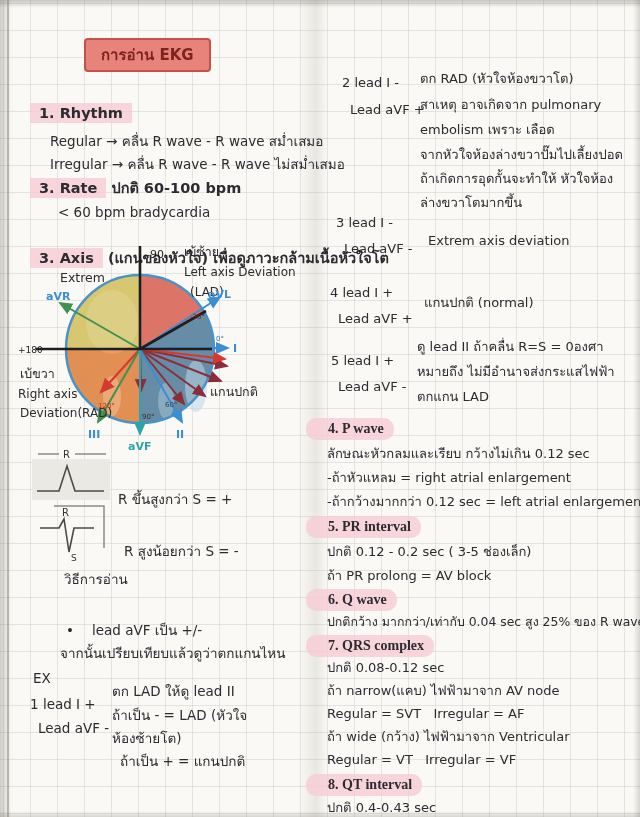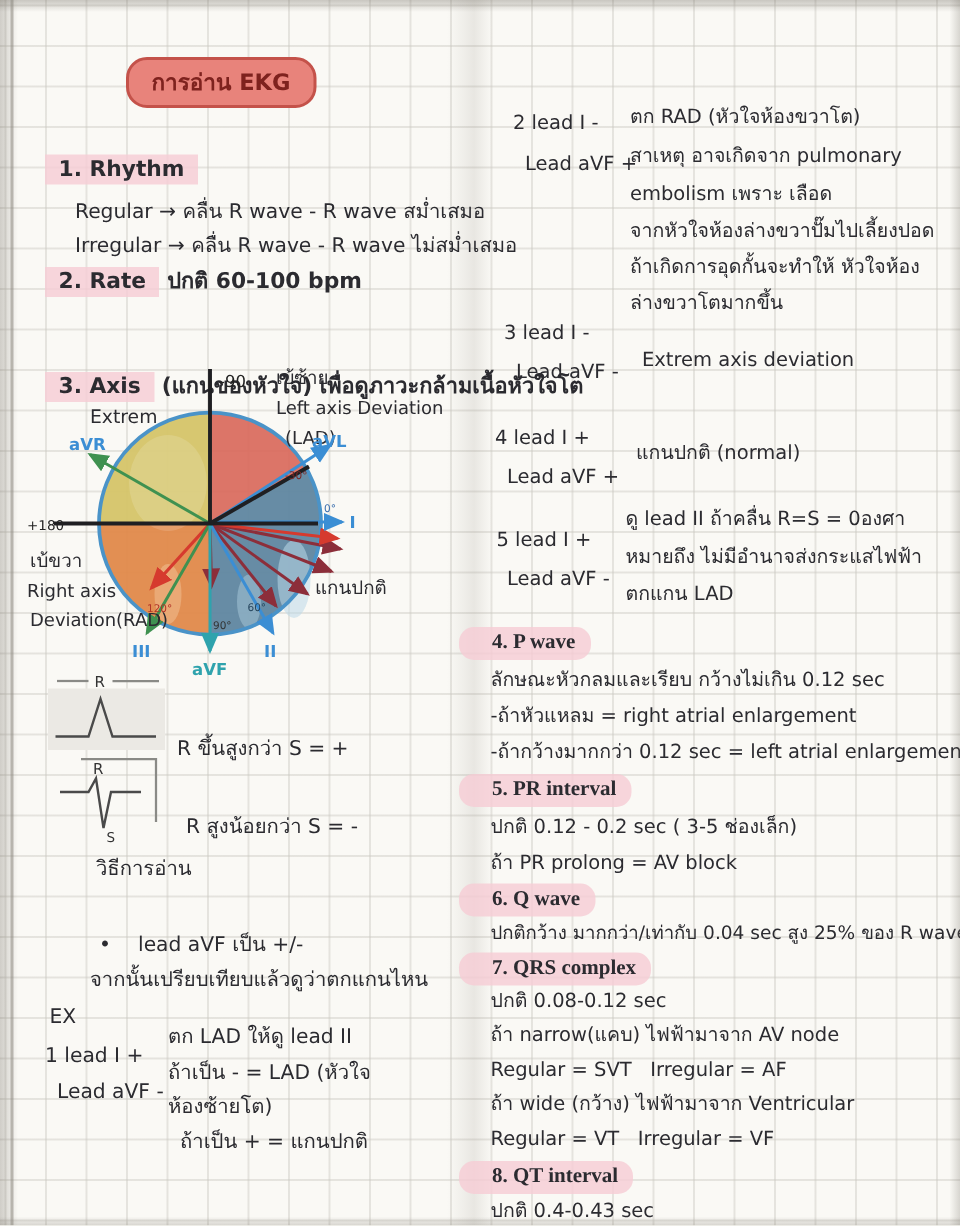--- a/index.html
+++ b/index.html
@@ -21,39 +21,40 @@
   .seam{position:absolute;left:298px;top:0;width:30px;height:817px;
     background:linear-gradient(90deg,transparent 0%,rgba(140,135,125,.10) 40%,rgba(140,135,125,.16) 60%,transparent 100%);}
   .ln{position:absolute;white-space:pre;font-size:13.5px;line-height:1.25;margin-top:27px;}
   .lh{font-size:14.5px;font-weight:600;}
   .rcol{font-size:13px;}
   .small{font-size:12.4px;}
   .hl{display:inline-block;background:rgba(246,204,213,.8);border-radius:0;padding:1px 9px;margin-left:-8px;}
   .hl2{display:inline-block;background:rgba(246,204,213,.8);border-radius:10px;padding:2px 10px 2px 22px;margin-left:-22px;font-weight:600;font-size:14px;font-family:Liberation Serif, serif;}
   .title-pill{
     position:absolute;left:84px;top:38px;
-    background:#e8837b;border:2px solid #c4524a;border-radius:14px;
+    background:#e8837b;border:2px solid #c4524a;border-radius:4px;
     padding:3px 15px;font-size:15px;font-weight:700;color:#7e221e;white-space:pre;
   }
   .blt{display:inline-block;width:26px;}
   svg text{font-family:"DejaVu Sans",sans-serif;}
 </style>
 </head>
 <body>
 
 <div class="page">
   <div class="seam"></div>
 
   <div class="title-pill">การอ่าน EKG</div>
 
   <div class="ln lh" style="left:38px;top:76px"><span class="hl">1. Rhythm</span></div>
   <div class="ln" style="left:50px;top:106px">Regular → คลื่น R wave - R wave สม่ำเสมอ</div>
   <div class="ln" style="left:50px;top:129px">Irregular → คลื่น R wave - R wave ไม่สม่ำเสมอ</div>
 
-  <div class="ln lh" style="left:38px;top:151px"><span class="hl">2. Rate</span><span style="font-weight:600"> ปกติ 60-100 bpm</span></div>
+  <div class="ln lh" style="left:38px;top:151px"><span class="hl">3. Rate</span><span style="font-weight:600"> ปกติ 60-100 bpm</span></div>
+  <div class="ln" style="left:58px;top:177px">&lt; 60 bpm bradycardia</div>
 
   <div class="ln lh" style="left:38px;top:221px"><span class="hl">3. Axis</span><span style="font-weight:600"> (แกนของหัวใจ) เพื่อดูภาวะกล้ามเนื้อหัวใจโต</span></div>
 
   <svg style="position:absolute;left:0;top:238px" width="330" height="216" viewBox="0 0 330 216">
     <defs>
       <marker id="mB" markerWidth="9" markerHeight="8" refX="6" refY="3" orient="auto">
           <path d="M0,0L7,3L0,6Z" fill="#3b8ed4"></path>
         </marker>
       <marker id="mT" markerWidth="9" markerHeight="8" refX="6" refY="3" orient="auto">
           <path d="M0,0L7,3L0,6Z" fill="#2fa3ad"></path>

